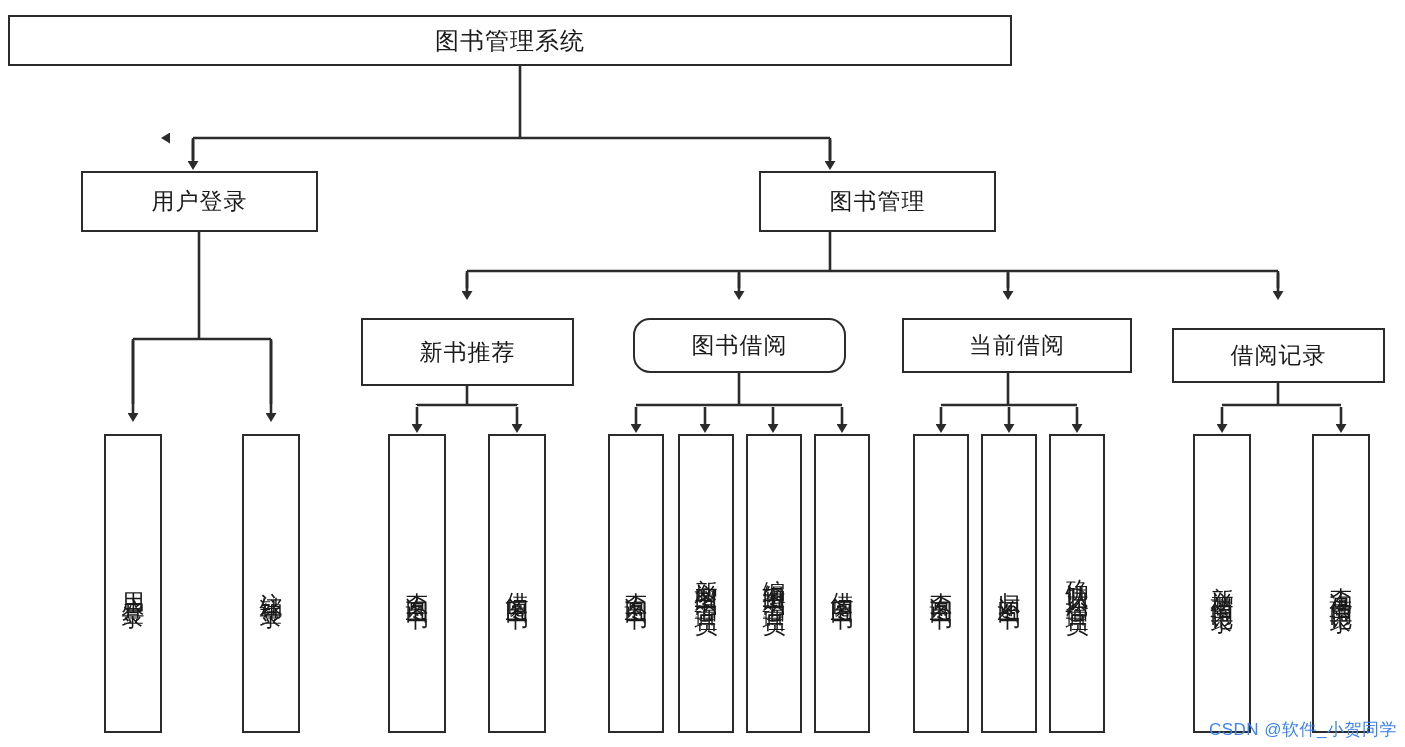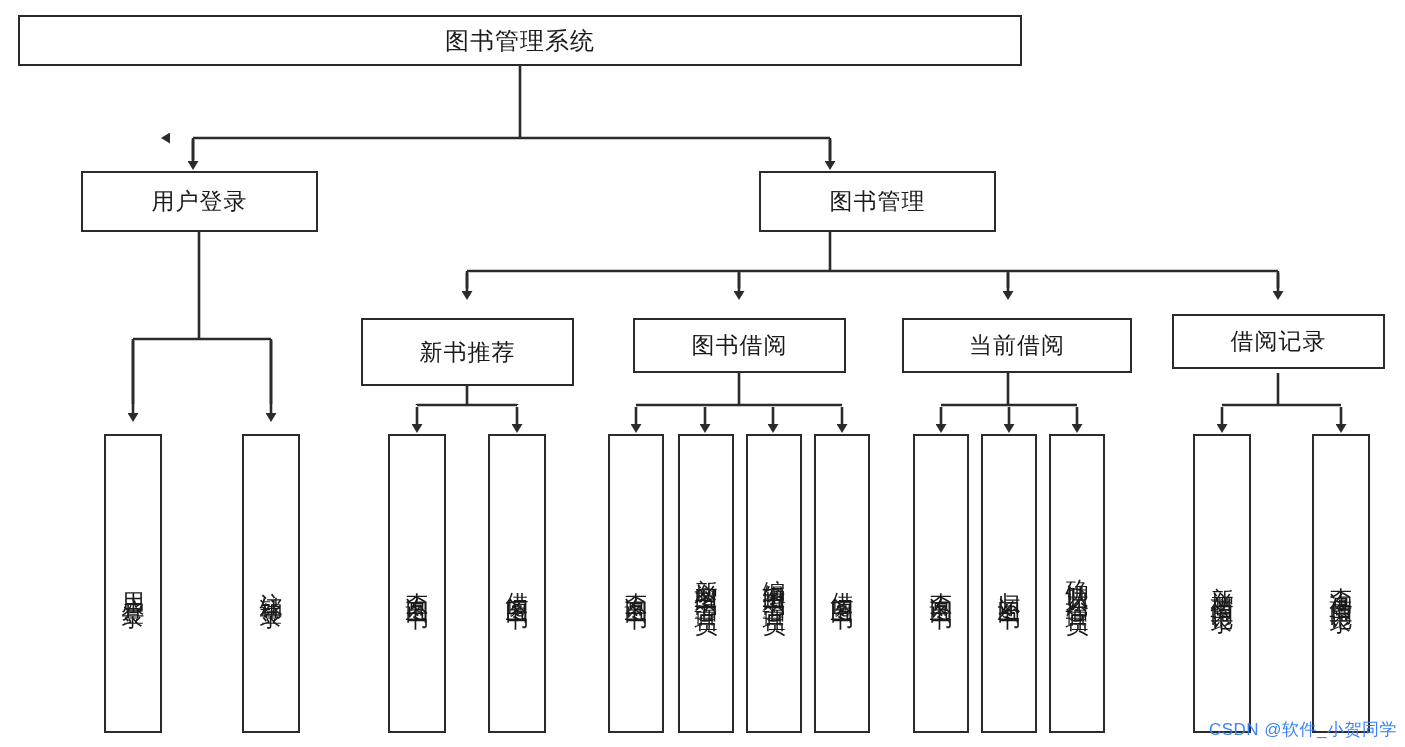--- a/index.html
+++ b/index.html
@@ -137,45 +137,45 @@
 
       <path d="M941,407 L941,425" marker-end="url(#arrow)"></path>
       <path d="M1009,407 L1009,425" marker-end="url(#arrow)"></path>
       <path d="M1077,407 L1077,425" marker-end="url(#arrow)"></path>
 
       <path d="M1222,407 L1222,425" marker-end="url(#arrow)"></path>
       <path d="M1341,407 L1341,425" marker-end="url(#arrow)"></path>
     </g>
   </svg>
 
-  <div class="node h root" style="left:18px; top:15px; width:1004px; height:51px;">
+  <div class="node h root" style="left:8px; top:15px; width:1004px; height:51px;">
     <span>图书管理系统</span>
   </div>
 
   <div class="node h" style="left:81px; top:171px; width:237px; height:61px;">
     <span>用户登录</span>
   </div>
 
   <div class="node h" style="left:711px; top:171px; width:237px; height:61px;margin-left:48px;">
     <span>图书管理</span>
   </div>
 
   <div class="node h" style="left:361px; top:318px; width:213px; height:68px;">
     <span>新书推荐</span>
   </div>
 
-  <div class="node h" style="left:633px; top:318px; width:213px; height:55px;">
+  <div class="node h" style="left:633px; top:318px; width:213px; height:55px;border-radius:17px;">
     <span>图书借阅</span>
   </div>
 
   <div class="node h" style="left:902px; top:318px; width:230px; height:55px;">
     <span>当前借阅</span>
   </div>
 
-  <div class="node h" style="left:1172px; top:314px; width:213px; height:55px;">
+  <div class="node h" style="left:1172px; top:328px; width:213px; height:55px;">
     <span>借阅记录</span>
   </div>
 
   <div class="node v" style="left:104px; top:434px; width:58px; height:299px;">
     <span class="vtext">用户登录</span>
   </div>
 
   <div class="node v" style="left:242px; top:434px; width:58px; height:299px;">
     <span class="vtext">注销登录</span>
   </div>

